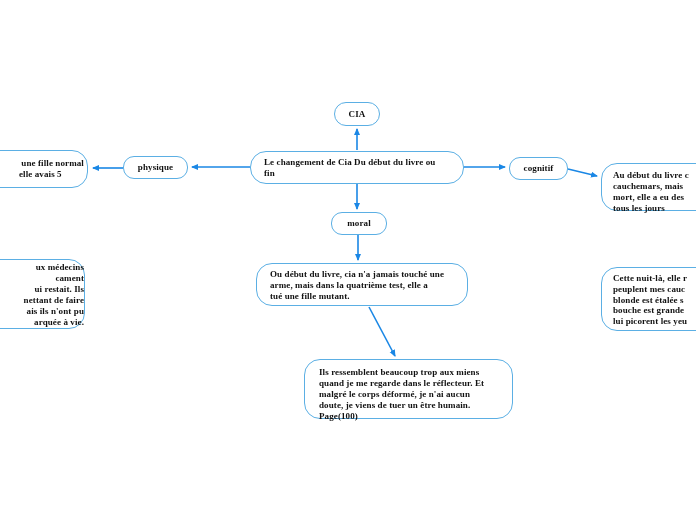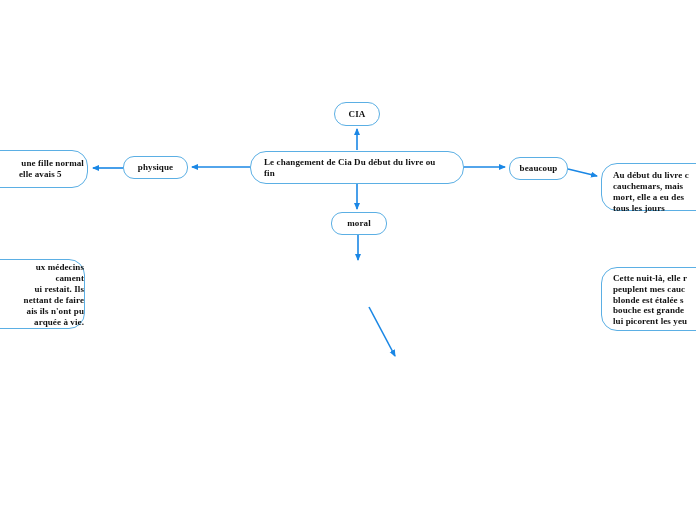--- a/index.html
+++ b/index.html
@@ -60,21 +60,21 @@
   <div class="node box" style="left:250px;top:151px;width:214px;height:33px;">
     <div class="txt" style="padding:5px 0 0 13px;">Le changement de Cia Du début du livre ou
 fin</div>
   </div>
 
   <div class="node pill" style="left:123px;top:156px;width:65px;height:23px;border-radius:11px;">
     <span class="txt">physique</span>
   </div>
 
   <div class="node pill" style="left:509px;top:157px;width:59px;height:23px;border-radius:11px;">
-    <span class="txt">beaucoup</span>
+    <span class="txt">cognitif</span>
   </div>
 
   <div class="node pill" style="left:331px;top:212px;width:56px;height:23px;border-radius:11px;text-align:center;">
     <span class="txt">moral</span>
   </div>
 
   <div class="node box" style="left:-62px;top:150px;width:150px;height:38px;">
     <div class="txt" style="padding-top:7px;margin-left:80px;"> une fille normal
 elle avais 5</div>
   </div>
@@ -96,15 +96,27 @@
   </div>
 
   <div class="node box" style="left:601px;top:267px;width:170px;height:64px;">
     <div class="txt" style="padding:5px 0 0 11px;line-height:10.8px;">Cette nuit-là, elle r
 peuplent mes cauc
 blonde est étalée s
 bouche est grande
 lui picorent les yeu</div>
   </div>
 
+  <div class="node box" style="left:256px;top:263px;width:212px;height:43px;">
+    <div class="txt" style="padding:5px 0 0 13px;">Ou début du livre, cia n'a jamais touché une
+arme, mais dans la quatrième test, elle a
+tué une fille mutant.</div>
+  </div>
 
+  <div class="node box" style="left:304px;top:359px;width:209px;height:60px;">
+    <div class="txt" style="padding:7px 0 0 14px;">Ils ressemblent beaucoup trop aux miens
+quand je me regarde dans le réflecteur. Et
+malgré le corps déformé, je n'ai aucun
+doute, je viens de tuer un être humain.
+Page(100)</div>
+  </div>
 
 </div>
 
 </body></html>

